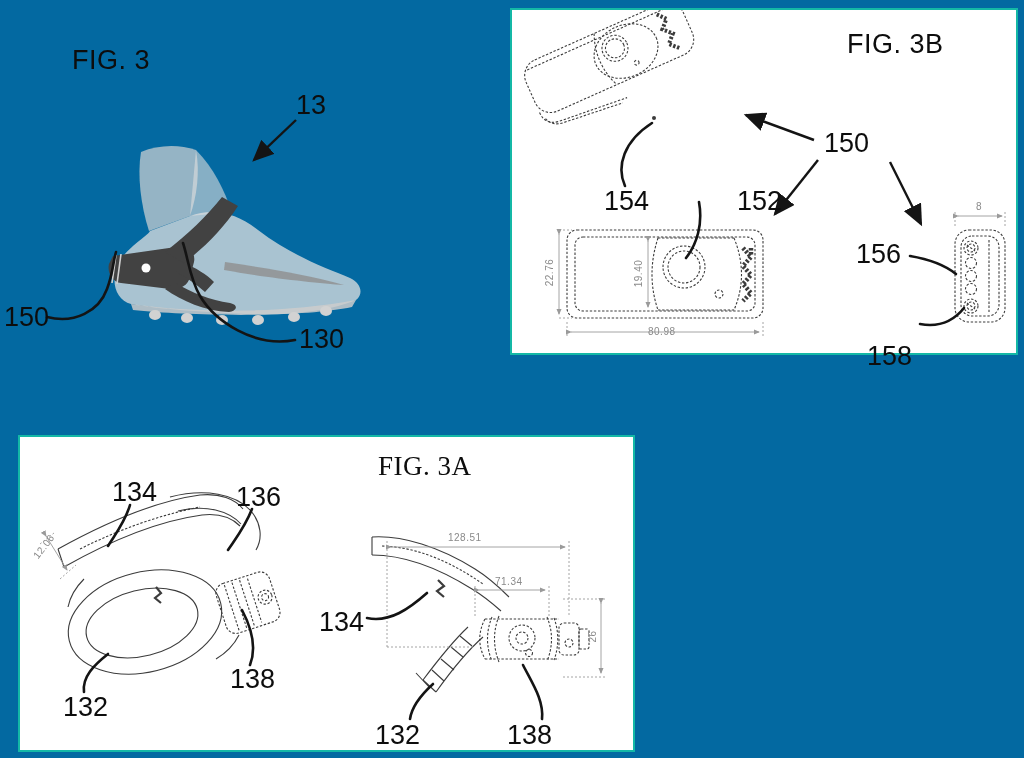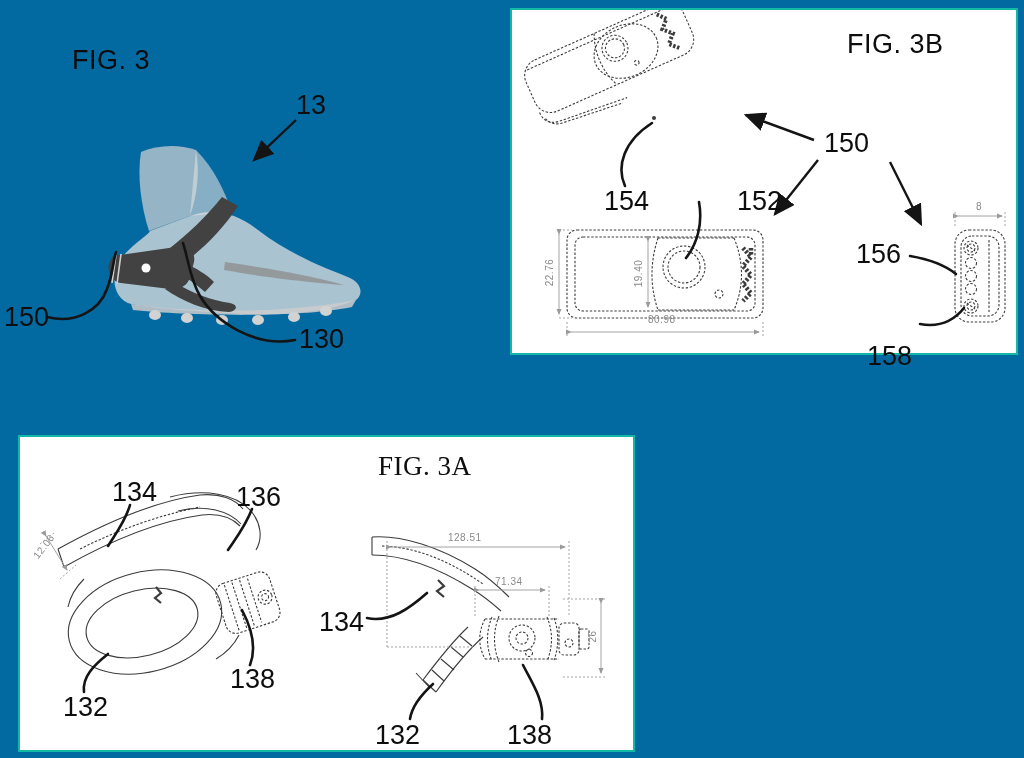--- a/index.html
+++ b/index.html
@@ -143,21 +143,21 @@
       </defs>
     </svg>
     <div class="figtitle" style="left:335px;top:19px;">FIG. 3B</div>
     <div class="ref" style="left:92px;top:176px;">154</div>
     <div class="ref" style="left:177px;top:176px;margin-left:48px;">152</div>
     <div class="ref" style="left:312px;top:118px;">150</div>
     <div class="ref" style="left:344px;top:229px;">156</div>
     <div class="ref" style="left:355px;top:299px;margin-top:32px;">158</div>
     <div class="dim rot90" style="left:24px;top:257px;">22.76</div>
     <div class="dim rot90" style="left:113px;top:258px;">19.40</div>
-    <div class="dim" style="left:136px;top:304px;">80.98</div>
+    <div class="dim" style="left:136px;top:316px;">80.98</div>
     <div class="dim" style="left:464px;top:191px;">8</div>
   </div>
 
   <div class="figbox" style="left:18px;top:435px;width:613px;height:313px;">
     <svg width="613" height="313" viewBox="0 0 613 313">
 
       <g class="sketch">
         <path d="M38,112 C85,86 135,64 180,58 C200,56 215,62 223,72"></path>
         <path d="M44,130 C90,104 138,84 182,78 C200,76 212,81 220,89"></path>
         <path d="M38,112 L44,130"></path>

